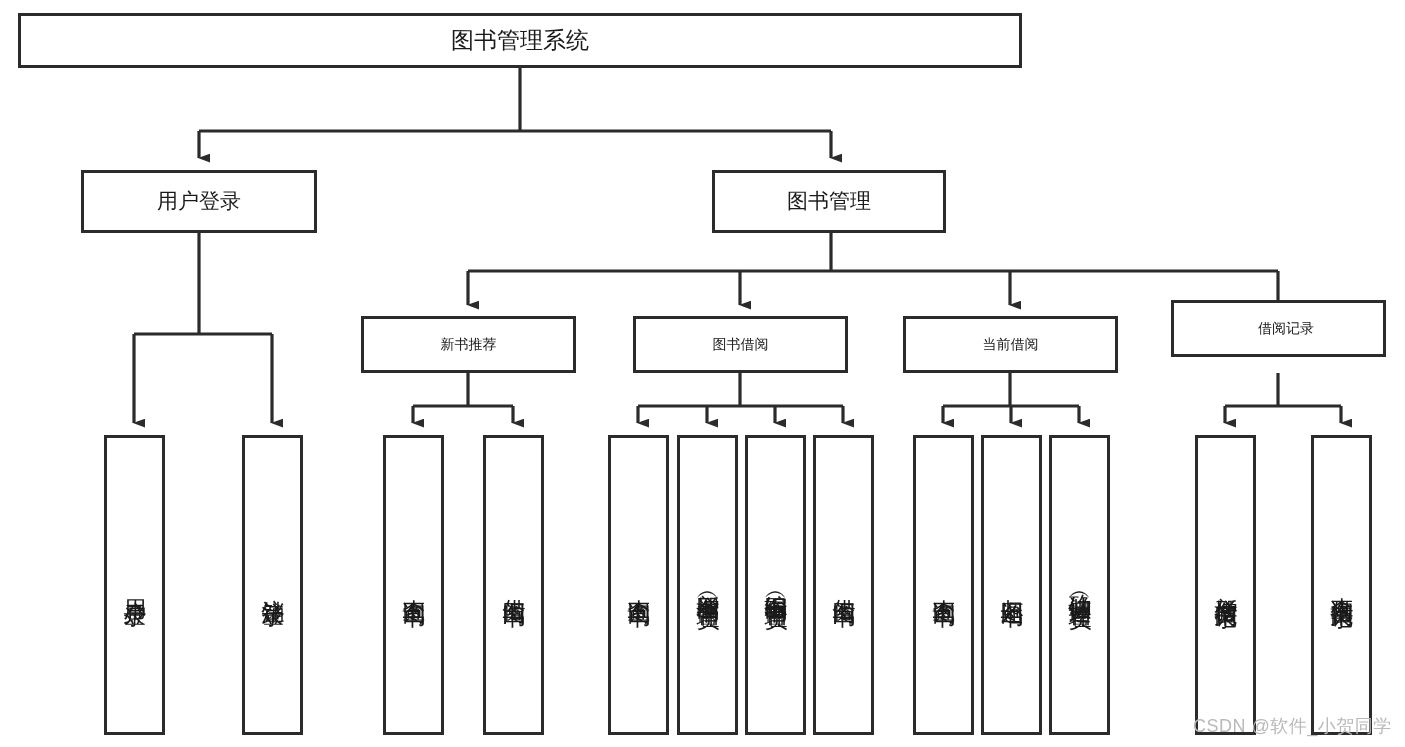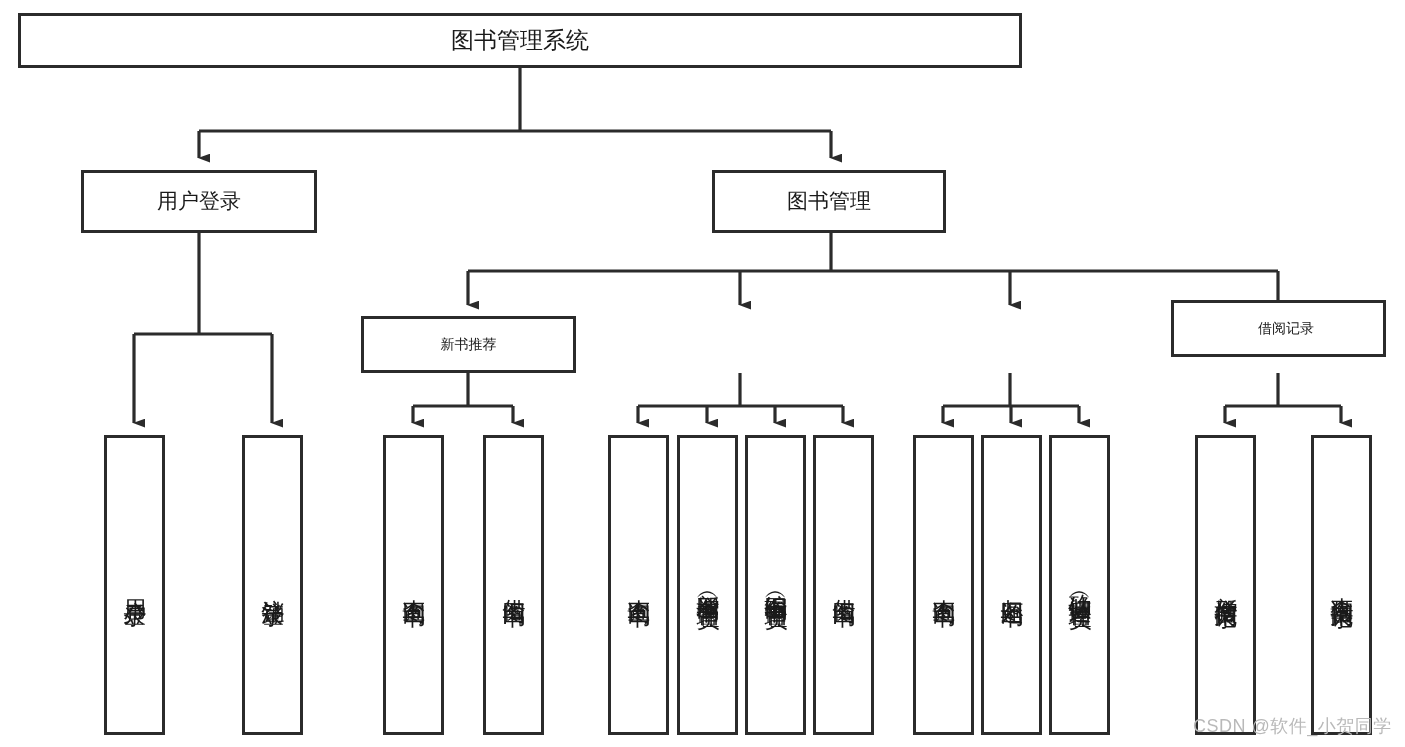--- a/index.html
+++ b/index.html
@@ -126,21 +126,27 @@
   </div>
 
   <div class="node lvl2" style="left:712px;top:170px;width:234px;height:63px;font-family:Liberation Serif, serif;">
     <span class="lbl">图书管理</span>
   </div>
 
   <div class="node lvl3" style="left:361px;top:316px;width:215px;height:57px;">
     <span class="lbl">新书推荐</span>
   </div>
 
+  <div class="node lvl3" style="left:633px;top:316px;width:215px;height:57px;">
+    <span class="lbl">图书借阅</span>
+  </div>
 
+  <div class="node lvl3" style="left:903px;top:316px;width:215px;height:57px;">
+    <span class="lbl">当前借阅</span>
+  </div>
 
   <div class="node lvl3" style="left:1171px;top:300px;width:215px;height:57px;padding-left:15px;">
     <span class="lbl">借阅记录</span>
   </div>
 
   <div class="node leaf" style="left:104px;top:435px;width:61px;height:300px;">
     <span class="lbl">用户登录</span>
   </div>
   <div class="node leaf" style="left:242px;top:435px;width:61px;height:300px;">
     <span class="lbl">注销登录</span>

